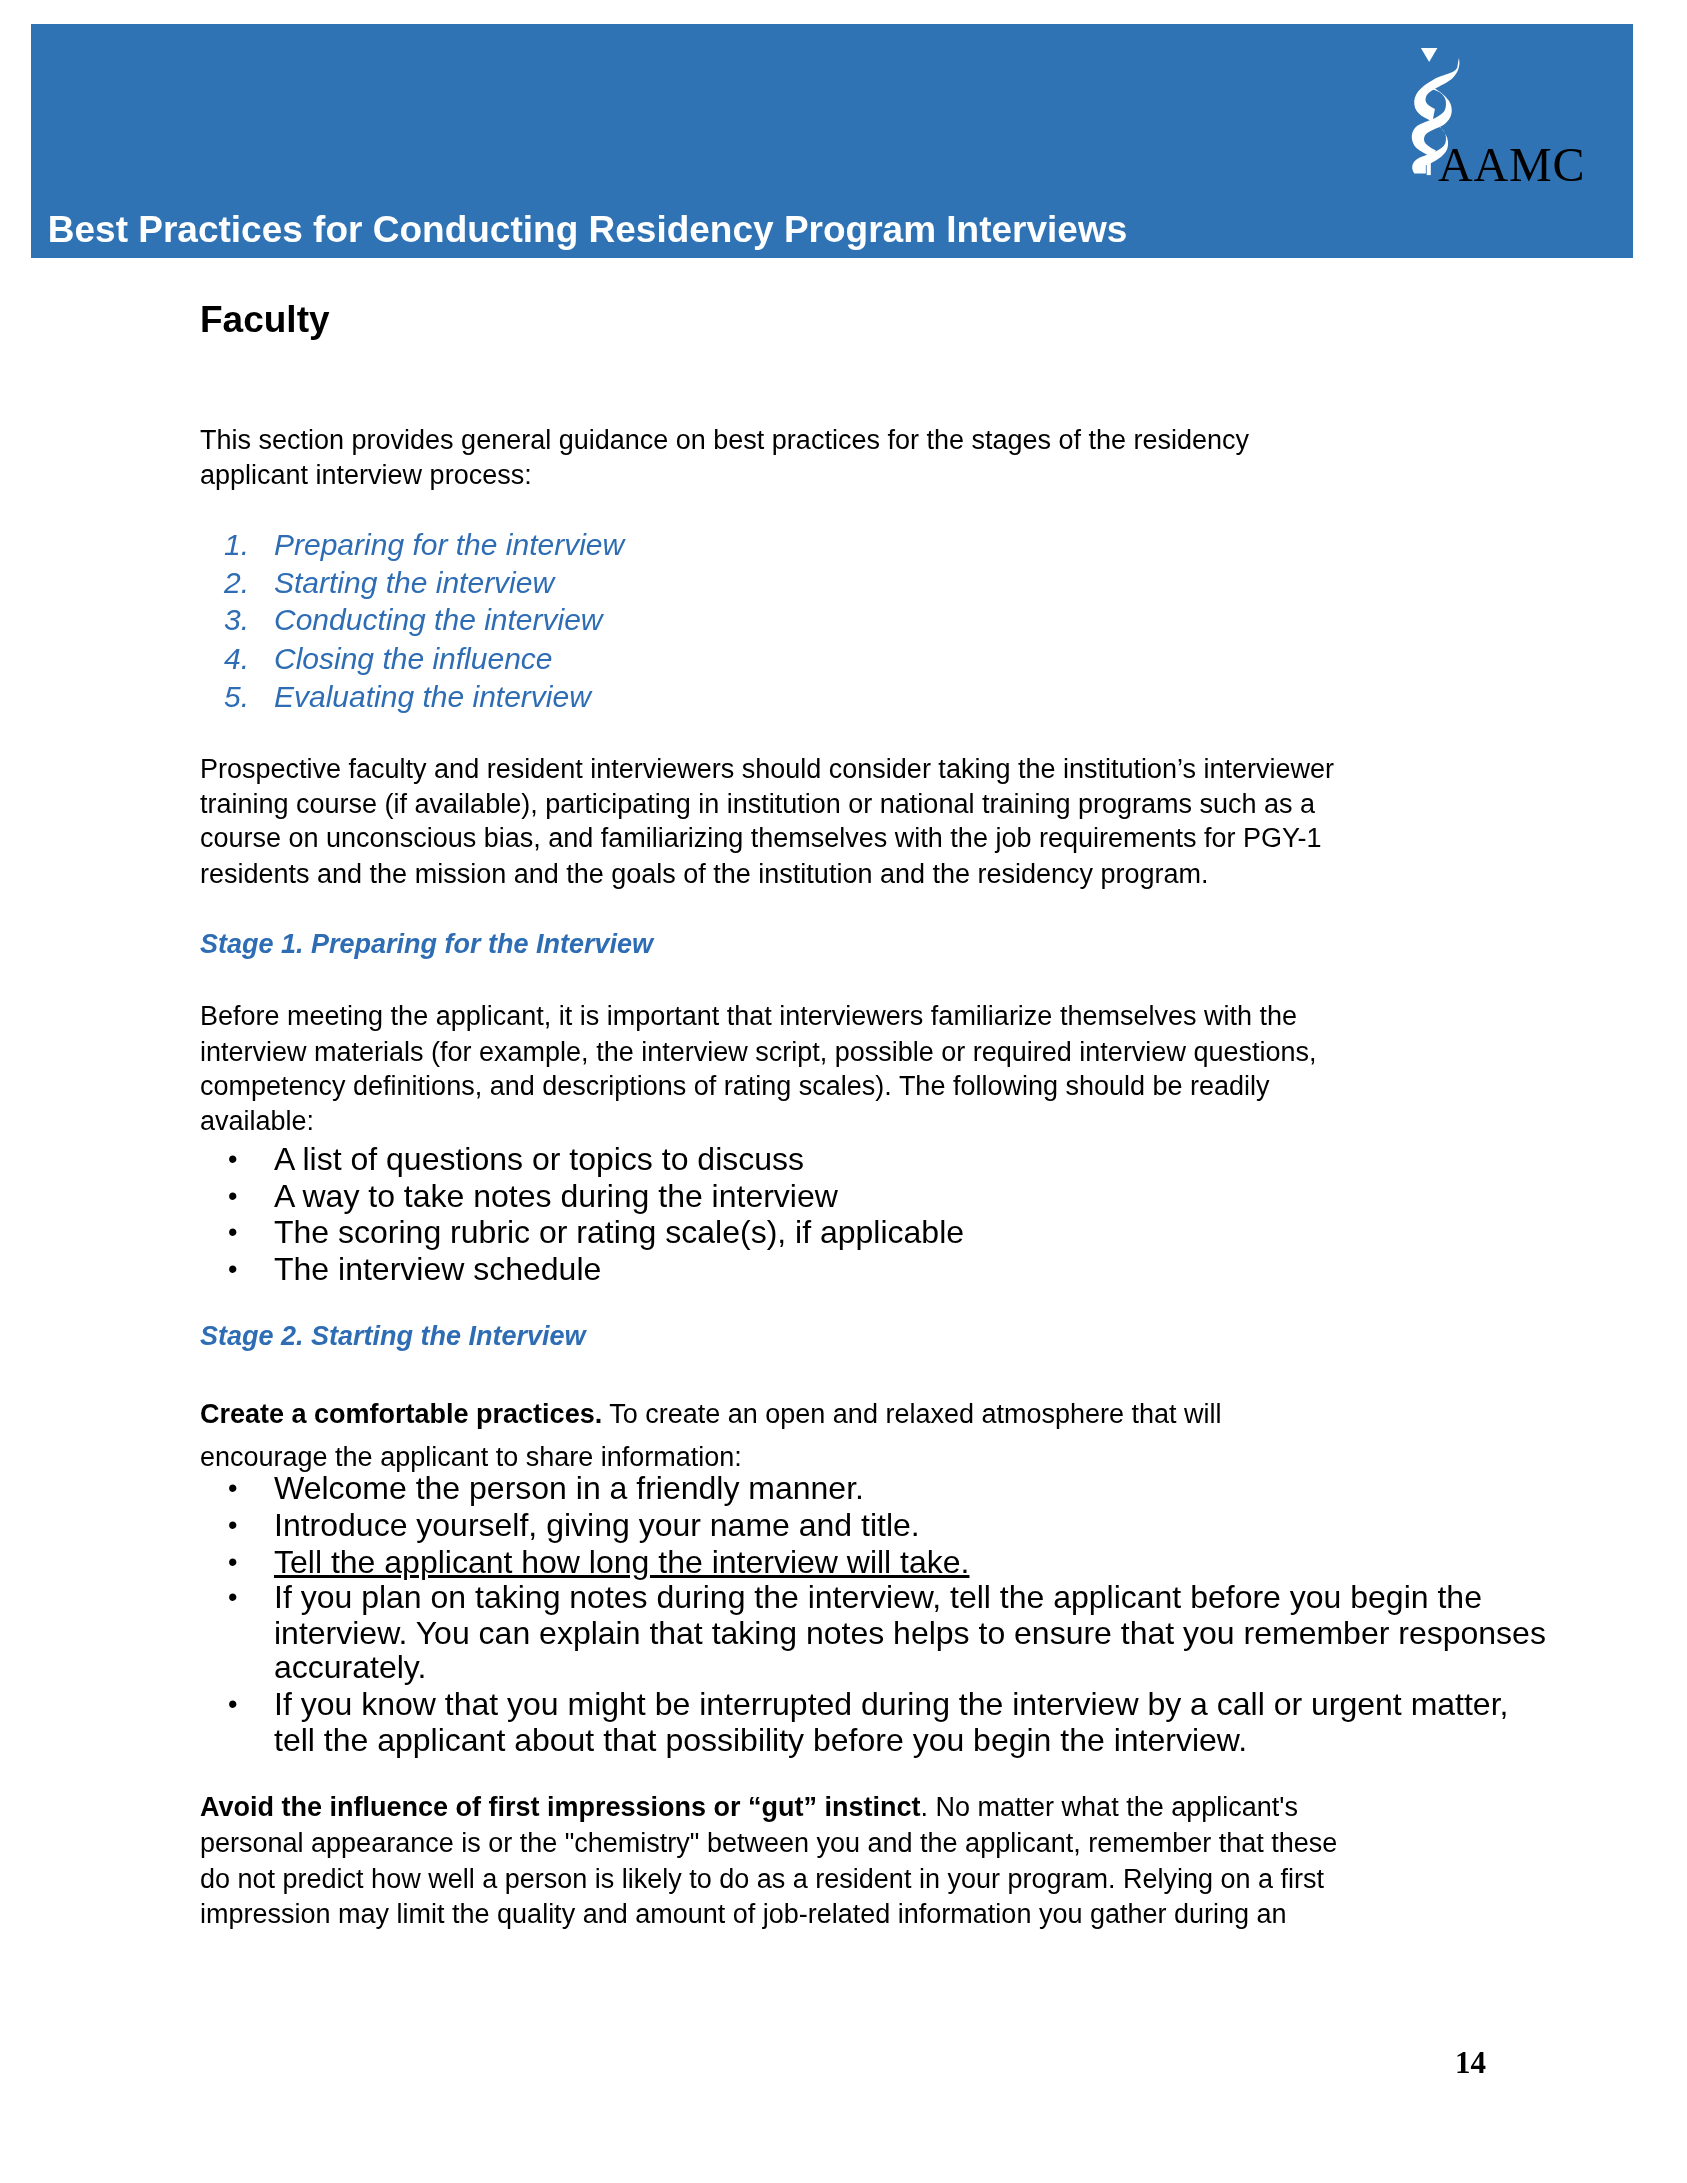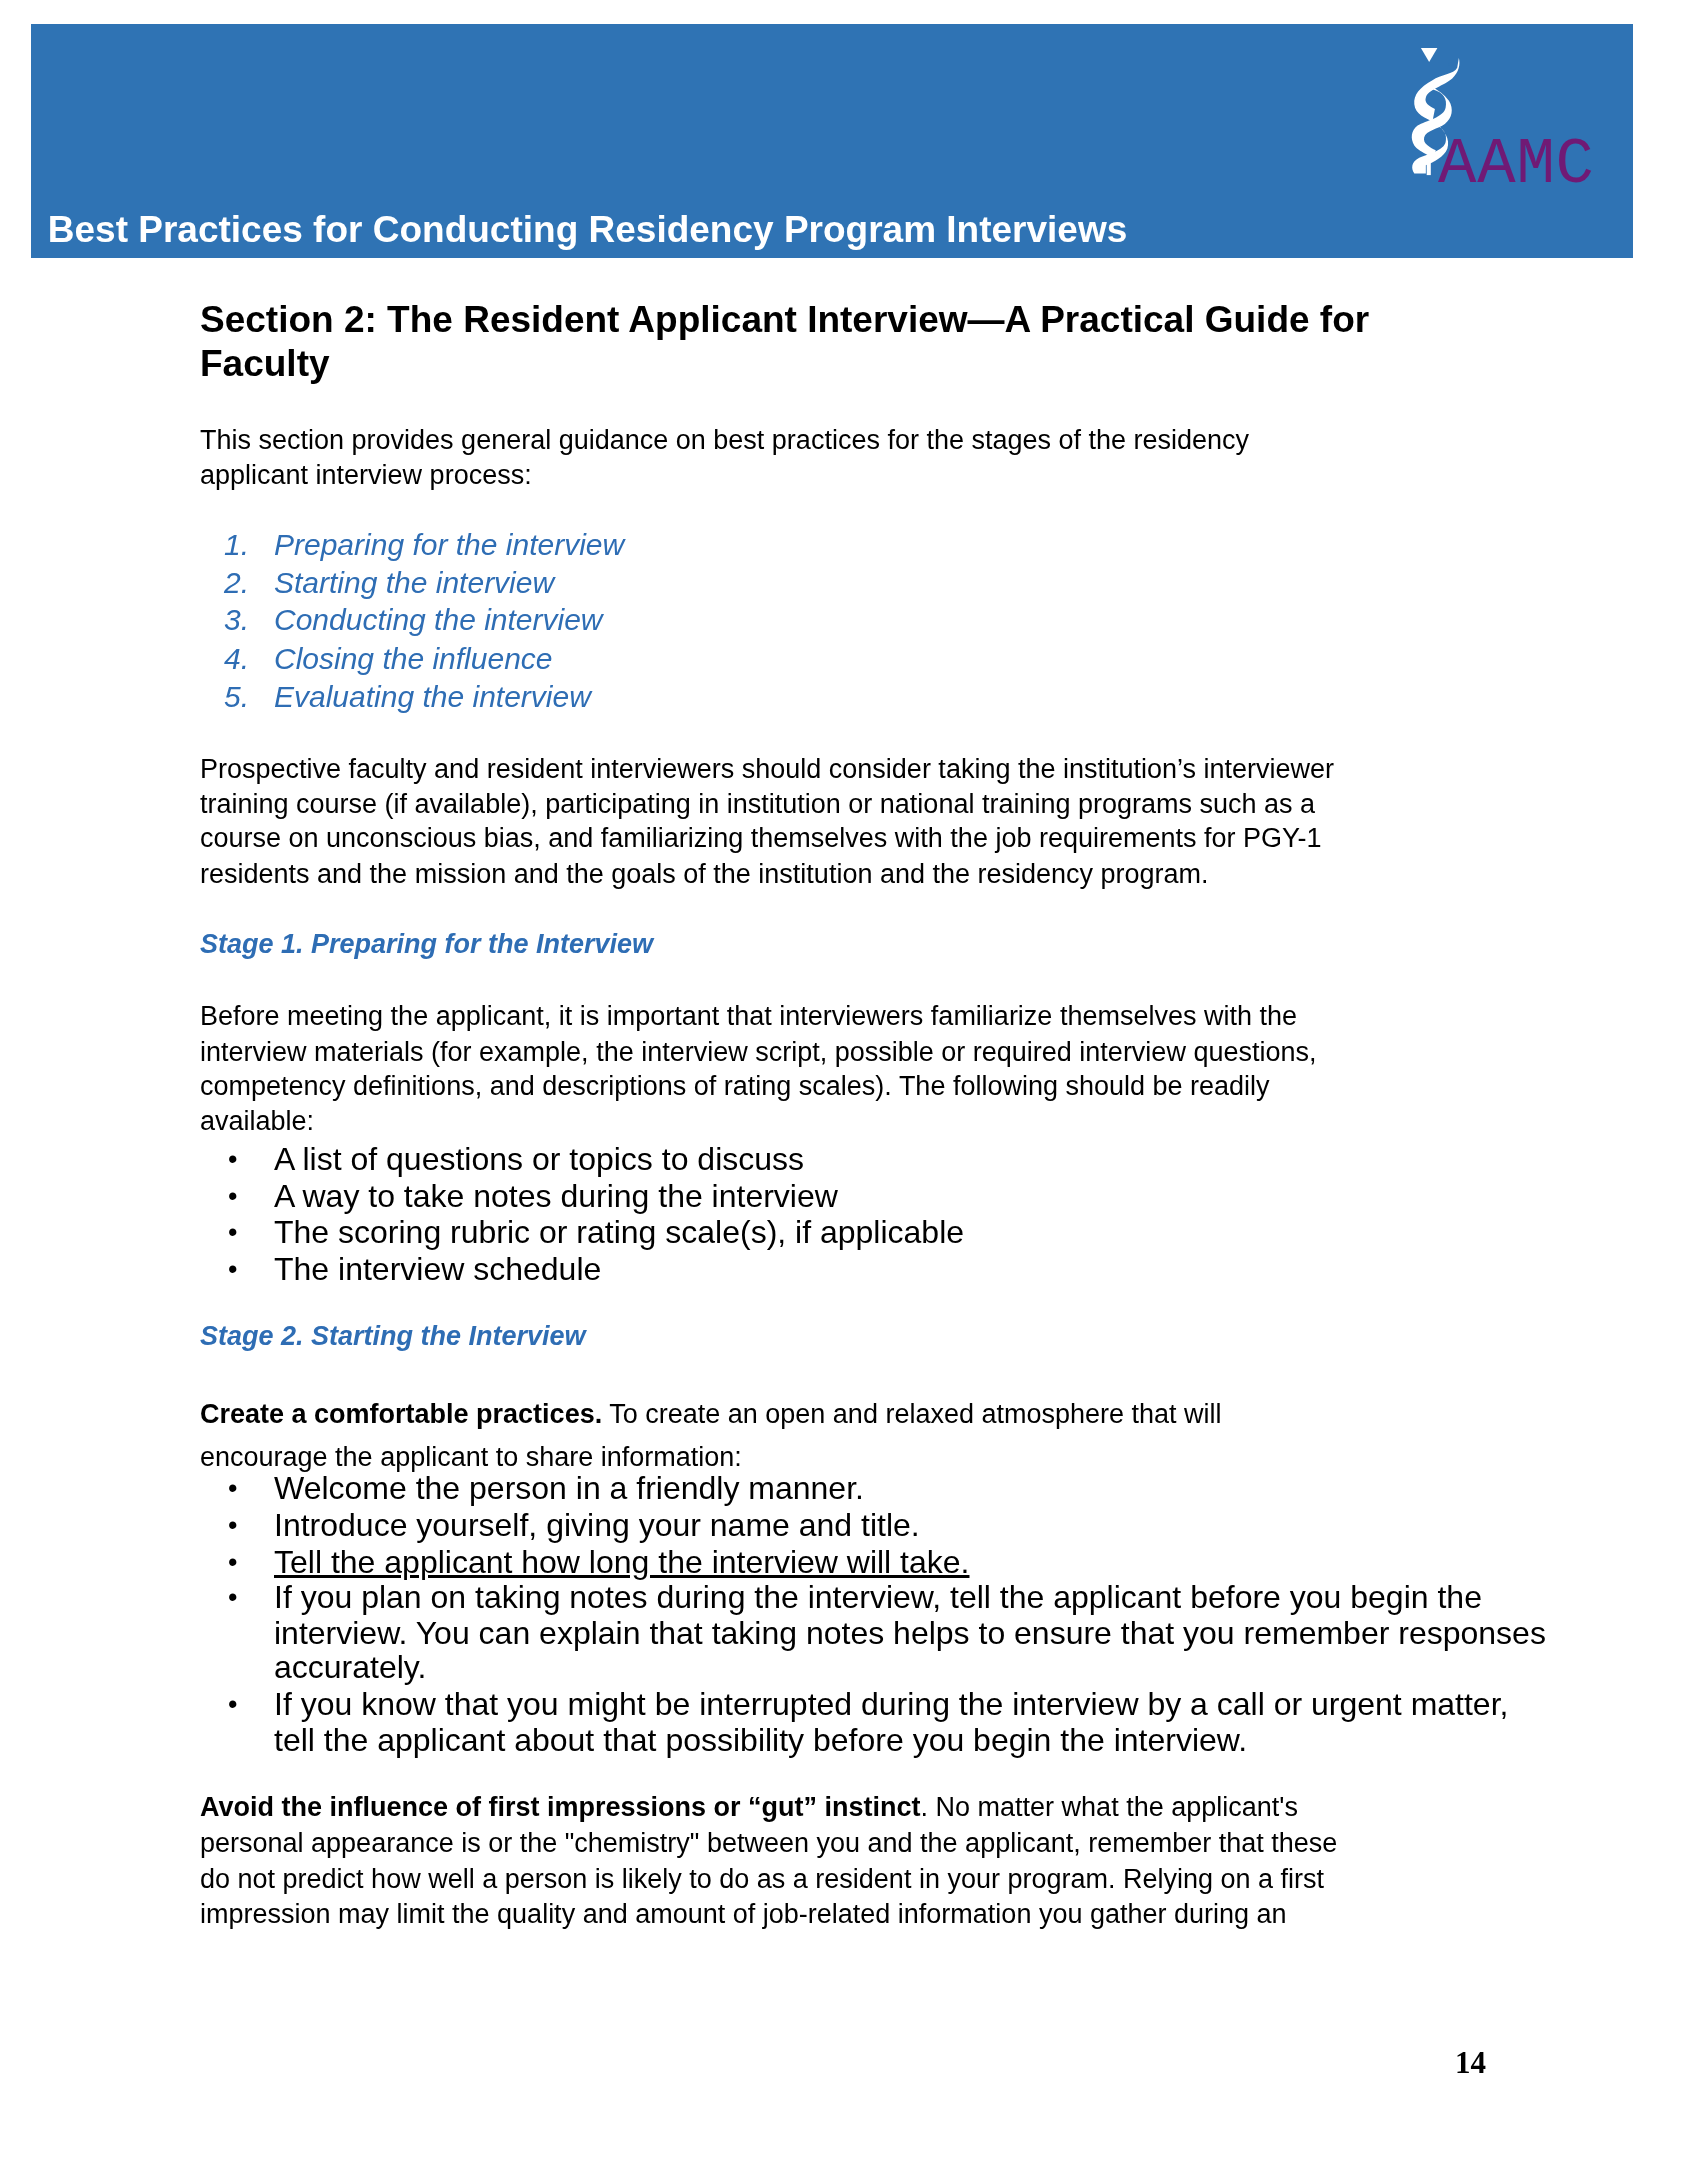--- a/index.html
+++ b/index.html
@@ -2,22 +2,22 @@
 <html style="font-size:13px"><head>
 <meta charset="utf-8">
 <style>
   html, body { margin: 0; padding: 0; background: #ffffff; }
   body { width: 1687px; height: 2183px; position: relative; overflow: hidden;
          font-family: "Liberation Sans", sans-serif; color: #000; }
   .banner { position: absolute; left: 30.5px; top: 24px; width: 1602px; height: 234px; background: #2f73b4; }
   .banner-title { position: absolute; left: 17.3px; top: 184px; font-size: 37px; font-weight: bold; color: #fff;
                   line-height: 44px; white-space: nowrap; letter-spacing: 0px; }
   .logo { position: absolute; left: 1378px; top: 20px; width: 231px; height: 165px; }
-  .logo-text { position: absolute; left: 1438px; top: 132px; font-family: Liberation Mono, monospace; font-size: 64px;
-               color: #701a75; line-height: 66px; letter-spacing: 0.8px; white-space: nowrap; }
+  .logo-text { position: absolute; left: 1438px; top: 132px; font-family: Liberation Serif, serif; font-size: 48px;
+               color: #000000; line-height: 66px; letter-spacing: 0.8px; white-space: nowrap; }
   .line { position: absolute; white-space: nowrap; font-size: 27px; line-height: 35px; left: 200px; }
   .h1 { position: absolute; left: 200px; font-size: 37px; font-weight: bold; line-height: 44px; white-space: nowrap; }
   .stage { position: absolute; left: 200px; font-size: 27px; font-weight: bold; font-style: italic; color: #2e6db4; white-space: nowrap; line-height: 35px; }
   .toc-item { position: absolute; font-size: 30px; font-style: italic; color: #2e6db4; white-space: nowrap; line-height: 38px; }
   .toc-num { position: absolute; left: 224px; }
   .toc-text { position: absolute; left: 274px; }
   .bullet { position: absolute; left: 228px; font-size: 27px; line-height: 35px; }
   .bullet-text { position: absolute; left: 274px; font-size: 32px; line-height: 35px; white-space: nowrap; }
   b { font-weight: bold; }
   .page-num { position: absolute; left: 1455px; top: 2045px; font-family: "Liberation Serif", serif; font-weight: bold; font-size: 31px; line-height: 36px; }
@@ -33,21 +33,20 @@
   <polygon points="1724,58 1744,58 1734,75" fill="#fff"></polygon>
   <path d="M1770,70 L1768,82 C1764,90 1748,90 1738,97 C1722,106 1715,115 1716,126 C1717,138 1730,143 1738,147 L1741,132 C1733,128 1728,124 1730,118 C1733,108 1752,104 1762,95 C1770,87 1772,78 1770,70 Z" fill="#fff"></path>
   <circle cx="1760" cy="78" r="2.2" fill="#2f73b4"></circle>
   <path d="M1738,108 C1752,112 1756,120 1754,130 C1752,142 1730,146 1720,152 C1712,158 1711,168 1716,176 C1722,185 1737,186 1738,196 L1742,182 C1735,178 1726,174 1728,166 C1730,158 1745,156 1753,150 C1762,143 1764,132 1758,122 C1752,113 1745,110 1740,106 Z" fill="#fff"></path>
   <path d="M1738,150 C1752,154 1756,162 1754,172 C1752,182 1734,186 1722,191 C1712,196 1712,204 1716,210 L1730,210 L1730,200 C1740,196 1752,190 1756,180 C1760,168 1752,158 1742,148 Z" fill="#fff"></path>
   <rect x="1731" y="196" width="5" height="16" fill="#fff"></rect>
 </svg>
 <div class="logo-text">AAMC</div>
 
 <div class="h1" style="top:298px;">
-  <div>Section 2: The Resident Applicant Interview—A Practical Guide for</div>
   <div>Faculty</div>
 </div>
 
 <div>
   <div class="line" style="top:423px;text-align:right;">This section provides general guidance on best practices for the stages of the residency</div>
   <div class="line" style="top:458px;">applicant interview process:</div>
 </div>
 
 <div>
   <div class="toc-item" style="top:526px;">

